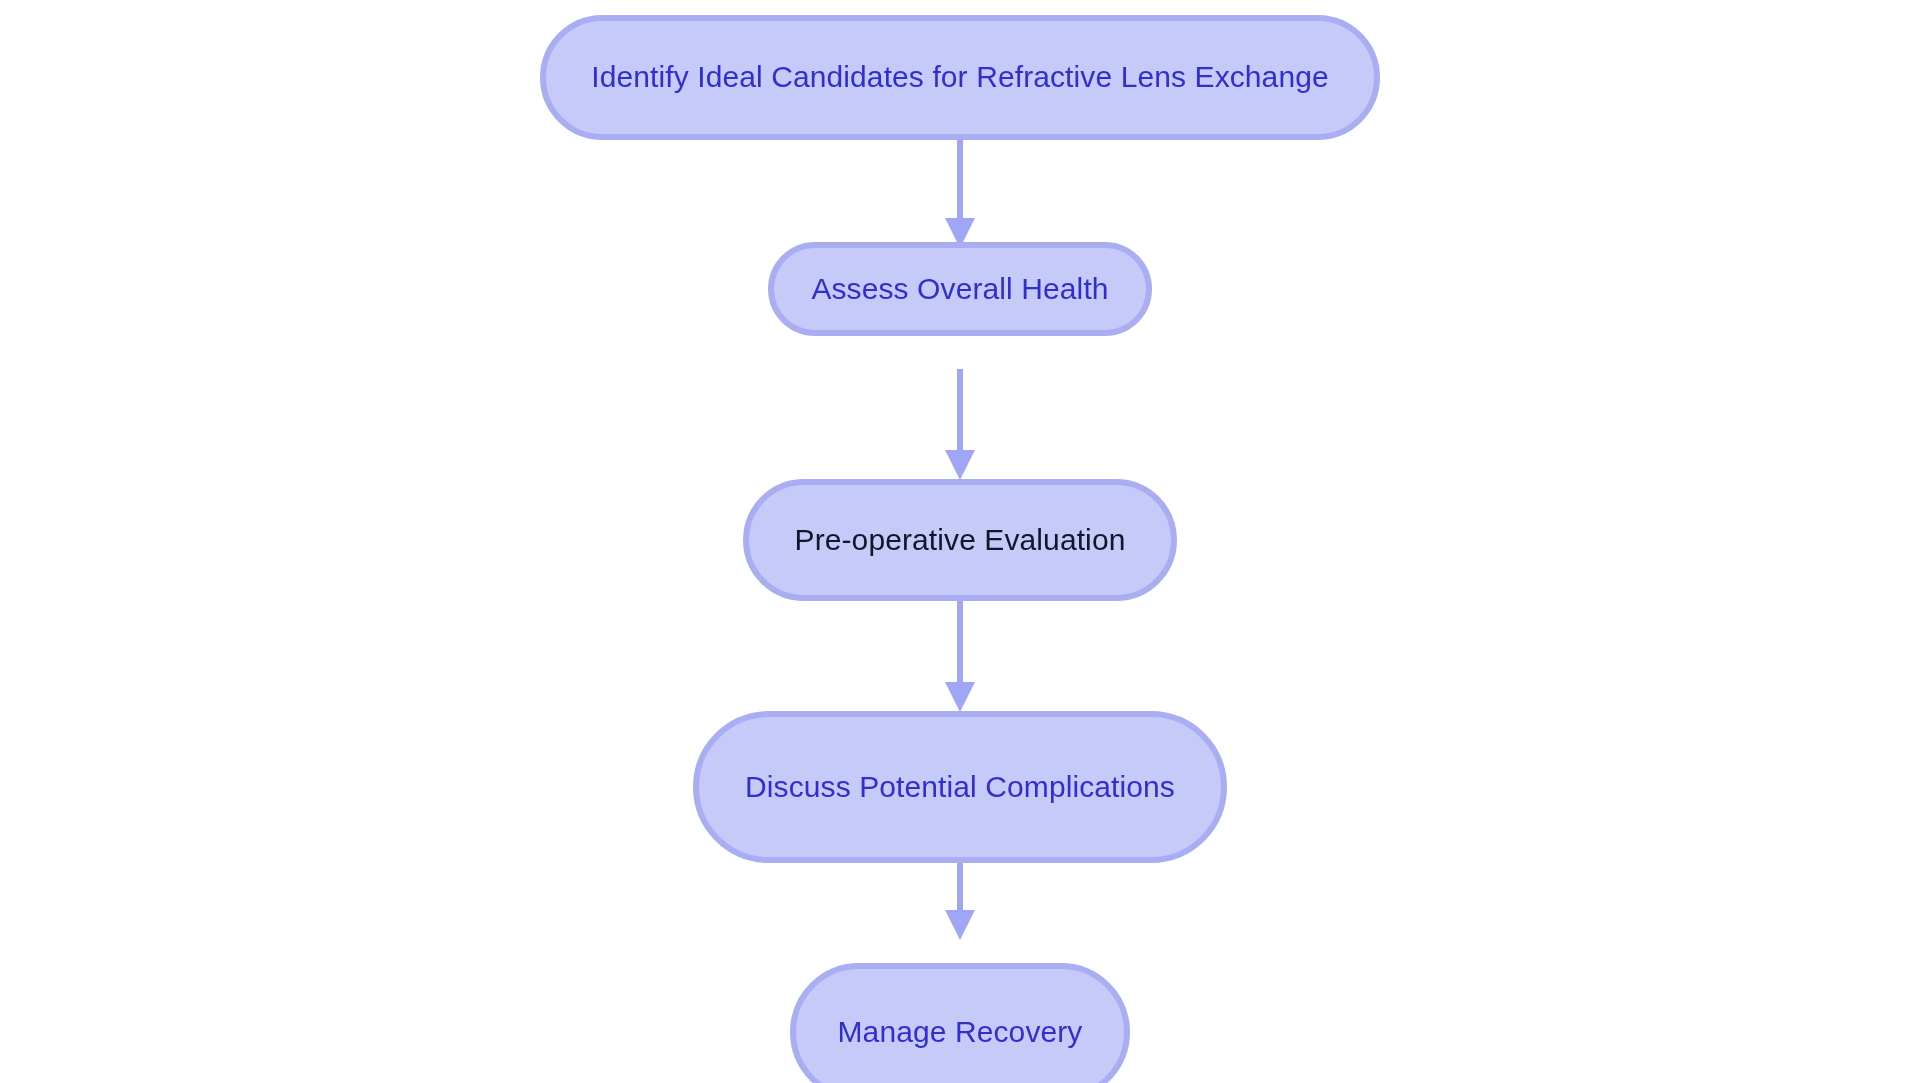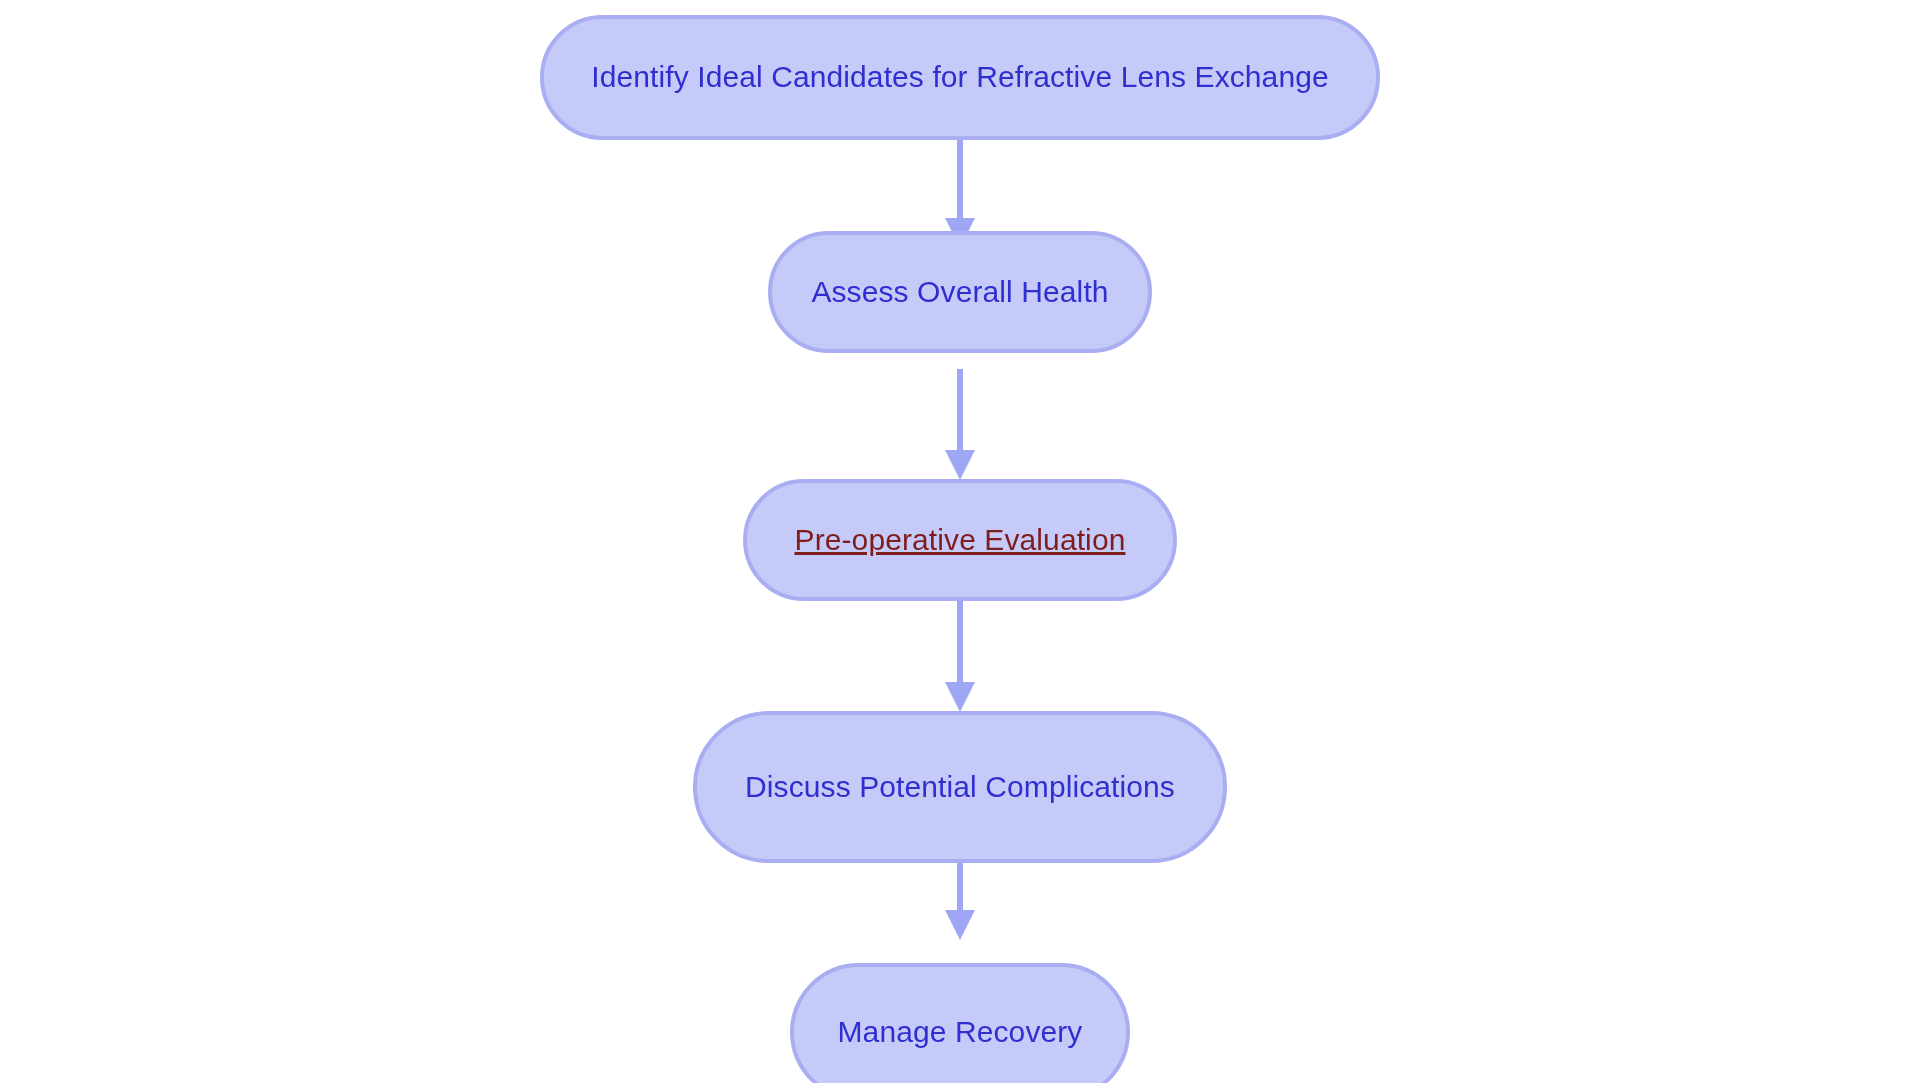--- a/index.html
+++ b/index.html
@@ -35,21 +35,21 @@
     width: 1920px;
     height: 1083px;
   }
   .flow-node {
     position: absolute;
     box-sizing: border-box;
     display: flex;
     align-items: center;
     justify-content: center;
     background: #c6caf9;
-    border: 4px solid #15803d;
+    border: 6px solid #15803d;
     border-radius: 9999px;
     text-align: center;
   }
   .flow-node-label {
     color: #2f2fd0;
     font-size: 30px;
     font-weight: 400;
     letter-spacing: 0.1px;
     line-height: 1.15;
     white-space: nowrap;
@@ -85,26 +85,26 @@
       </g>
     </g>
   </svg>
 
   <div class="node-layer">
 
     <div class="flow-node" id="node-1" style="left: 540px; top: 15px; width: 840px; height: 125px; background: rgb(198, 202, 249); border-color: rgb(169, 174, 242);">
       <span class="flow-node-label" style="color: rgb(47, 47, 208);">Identify Ideal Candidates for Refractive Lens Exchange</span>
     </div>
 
-    <div class="flow-node" id="node-2" style="left: 768px; top: 231px; width: 384px; height: 122px; background: rgb(198, 202, 249); border-color: rgb(169, 174, 242);">
+    <div class="flow-node" id="node-2" style="left: 768px; top: 242px; width: 384px; height: 94px; background: rgb(198, 202, 249); border-color: rgb(169, 174, 242);">
       <span class="flow-node-label" style="color: rgb(47, 47, 208);">Assess Overall Health</span>
     </div>
 
     <div class="flow-node" id="node-3" style="left: 743px; top: 479px; width: 434px; height: 122px; background: rgb(198, 202, 249); border-color: rgb(169, 174, 242);">
-      <span class="flow-node-label" style="color: #7f1d1d; text-decoration: underline;">Pre-operative Evaluation</span>
+      <span class="flow-node-label" style="color: #0f172a;">Pre-operative Evaluation</span>
     </div>
 
     <div class="flow-node" id="node-4" style="left: 693px; top: 711px; width: 534px; height: 152px; background: rgb(198, 202, 249); border-color: rgb(169, 174, 242);">
       <span class="flow-node-label" style="color: rgb(47, 47, 208);">Discuss Potential Complications</span>
     </div>
 
     <div class="flow-node" id="node-5" style="left: 790px; top: 963px; width: 340px; height: 138px; background: rgb(198, 202, 249); border-color: rgb(169, 174, 242);">
       <span class="flow-node-label" style="color: rgb(47, 47, 208);">Manage Recovery</span>
     </div>
 

